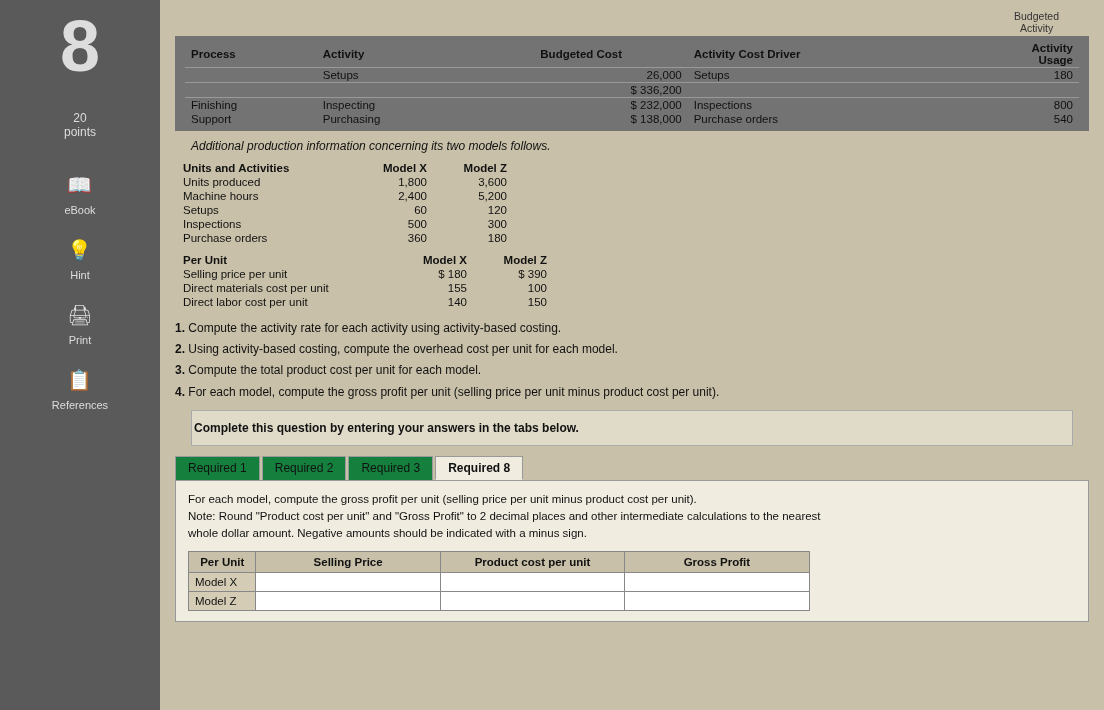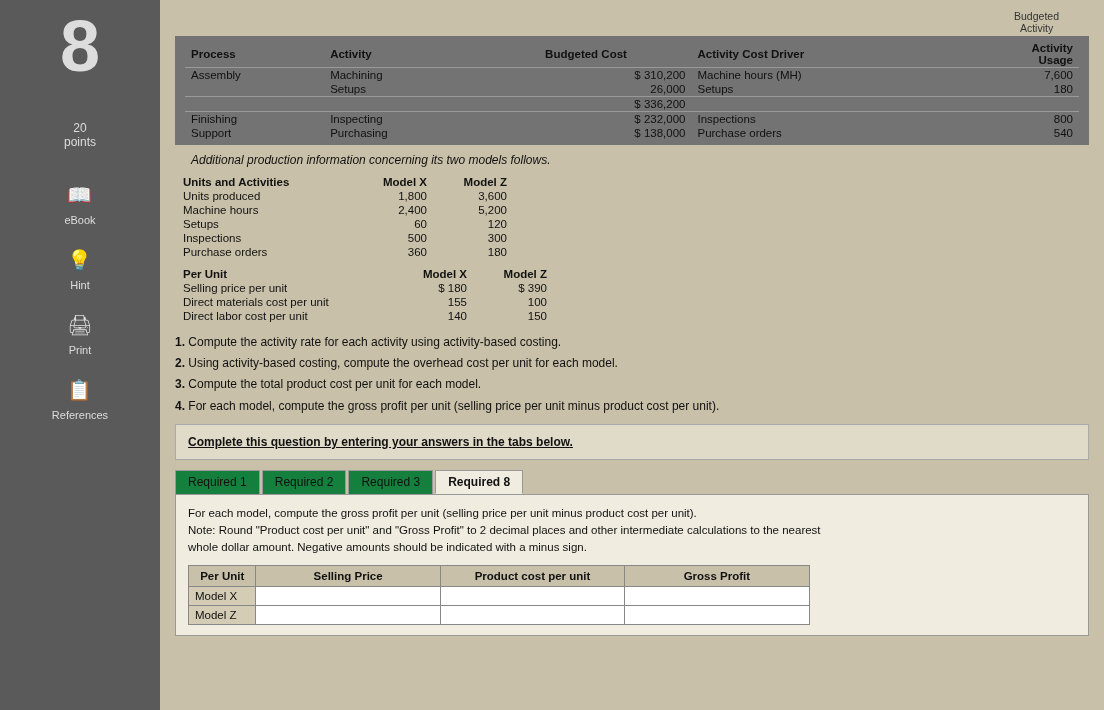--- a/index.html
+++ b/index.html
@@ -30,21 +30,21 @@
       font-weight: bold;
       color: #ddd;
       line-height: 1;
       margin-bottom: 5px;
     }
 
     .points-label {
       color: #ddd;
       font-size: 12px;
       text-align: center;
-      margin-top: 24px;
+      margin-top: 14px;
     }
 
     .sidebar-tools {
       display: flex;
       flex-direction: column;
       align-items: center;
       gap: 18px;
       margin-top: 20px;
     }
 
@@ -163,24 +163,23 @@
     }
 
     .instructions p {
       margin-bottom: 2px;
     }
 
     
     .complete-box {
       background-color: #e0dbc8;
       border: 1px solid #aaa;
-      padding: 10px 12px;
-      margin: 8px 0;
-      font-size: 12px;
-      text-decoration: underline;
+      padding: 10px 2px;
+      margin: 8px 16px;
+      font-size: 12px;
     }
 
     .complete-box strong {
       font-size: 12px;
     }
 
     
     .tabs-container {
       display: flex;
       margin-top: 10px;
@@ -295,27 +294,20 @@
       <thead>
         <tr>
           <th>Process</th>
           <th>Activity</th>
           <th style="text-align:center;">Budgeted Cost</th>
           <th>Activity Cost Driver</th>
           <th style="text-align:right;">Activity<br>Usage</th>
         </tr>
       </thead>
       <tbody>
-        <tr>
-          <td>Assembly</td>
-          <td>Machining</td>
-          <td class="right">$ 310,200</td>
-          <td>Machine hours (MH)</td>
-          <td class="right">7,600</td>
-        </tr>
         <tr>
           <td></td>
           <td>Setups</td>
           <td class="right">26,000</td>
           <td>Setups</td>
           <td class="right">180</td>
         </tr>
         <tr class="subtotal-row">
           <td></td>
           <td></td>

